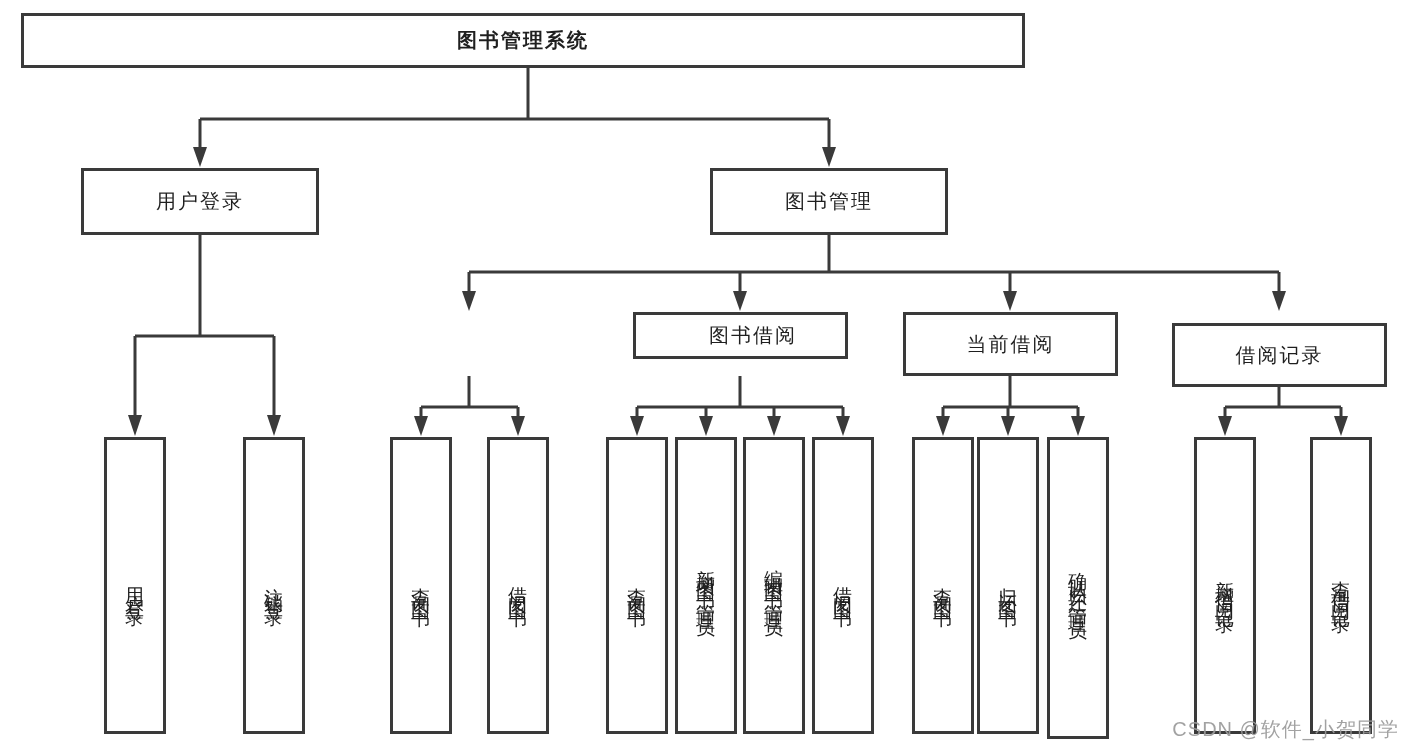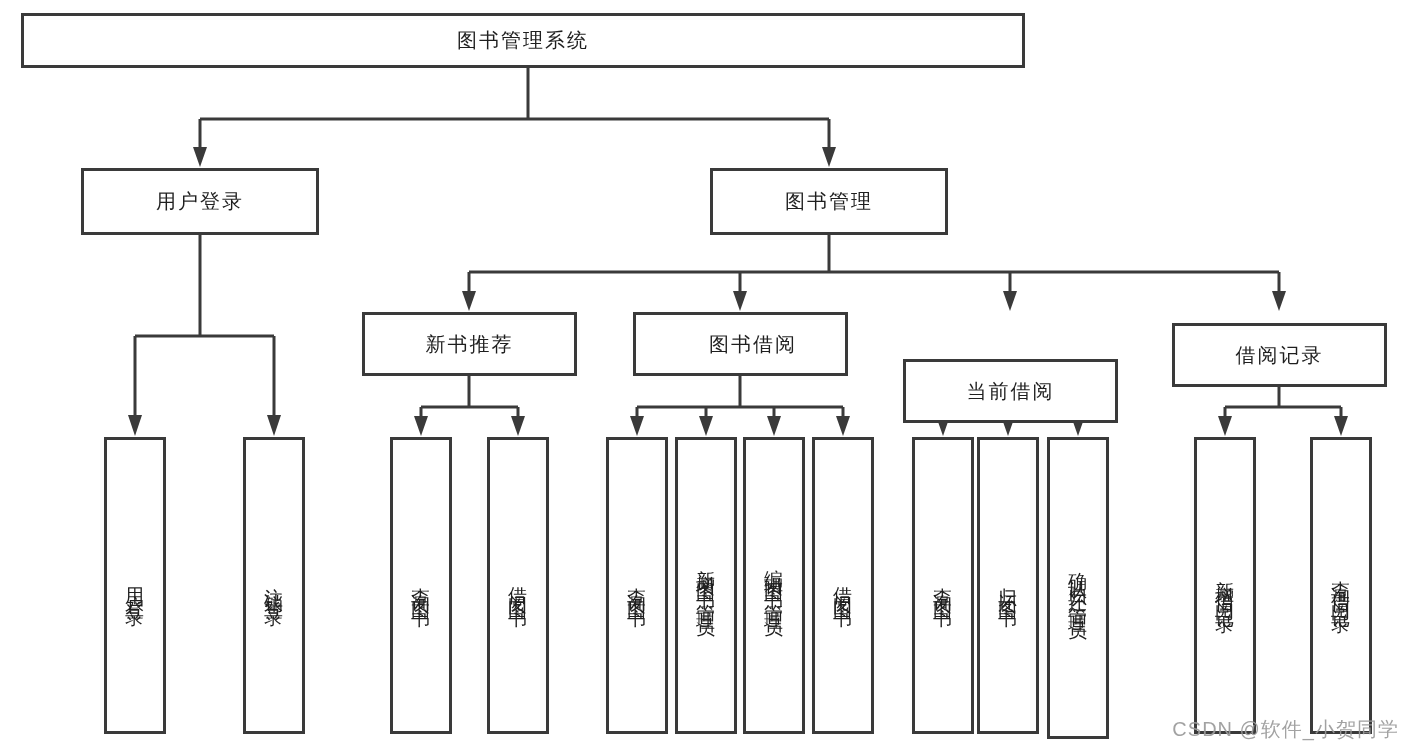--- a/index.html
+++ b/index.html
@@ -86,38 +86,35 @@
       <polygon points="767,416 781,416 774,436"></polygon>
       <polygon points="836,416 850,416 843,436"></polygon>
       <polygon points="936,416 950,416 943,436"></polygon>
       <polygon points="1001,416 1015,416 1008,436"></polygon>
       <polygon points="1071,416 1085,416 1078,436"></polygon>
       <polygon points="1218,416 1232,416 1225,436"></polygon>
       <polygon points="1334,416 1348,416 1341,436"></polygon>
     </g>
   </svg>
 
-  <div class="node" style="left:21px;top:13px;width:1004px;height:55px;">
+  <div class="node" style="left:21px;top:13px;width:1004px;height:55px;font-weight:bold;">
     <span>图书管理系统</span>
   </div>
 
   <div class="node" style="left:81px;top:168px;width:238px;height:67px;">
     <span>用户登录</span>
   </div>
   <div class="node" style="left:710px;top:168px;width:238px;height:67px;">
     <span>图书管理</span>
   </div>
 
-  <div class="node" style="left:362px;top:312px;width:215px;height:64px;">
-    <span>新书推荐</span>
-  </div>
-  <div class="node" style="left:633px;top:312px;width:215px;height:64px;padding-left:25px;">
+  <div class="node" style="left:633px;top:312px;width:215px;height:47px;padding-left:25px;">
     <span>图书借阅</span>
   </div>
-  <div class="node" style="left:903px;top:312px;width:215px;height:64px;margin-top:47px;">
+  <div class="node" style="left:903px;top:312px;width:215px;height:64px;">
     <span>当前借阅</span>
   </div>
   <div class="node" style="left:1172px;top:312px;width:215px;height:64px;margin-top:11px;">
     <span>借阅记录</span>
   </div>
 
   <div class="leaf" style="left:104px;top:437px;width:62px;height:297px;">
     <span class="vtext">用户登录</span>
   </div>
   <div class="leaf" style="left:243px;top:437px;width:62px;height:297px;">

